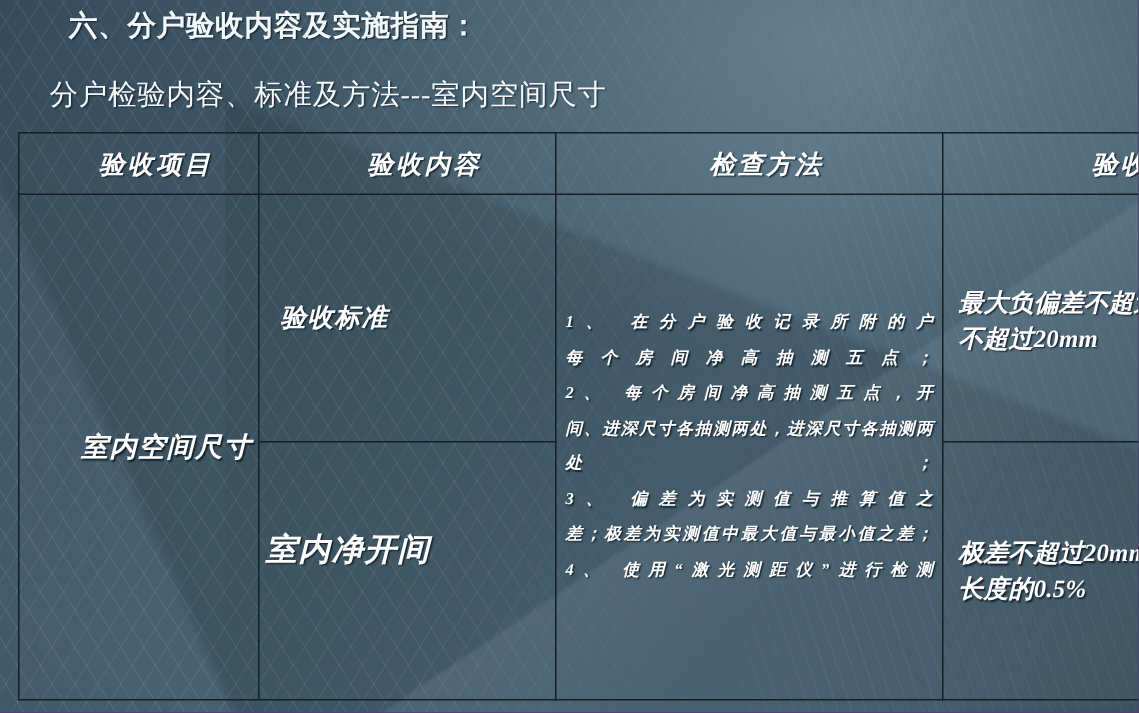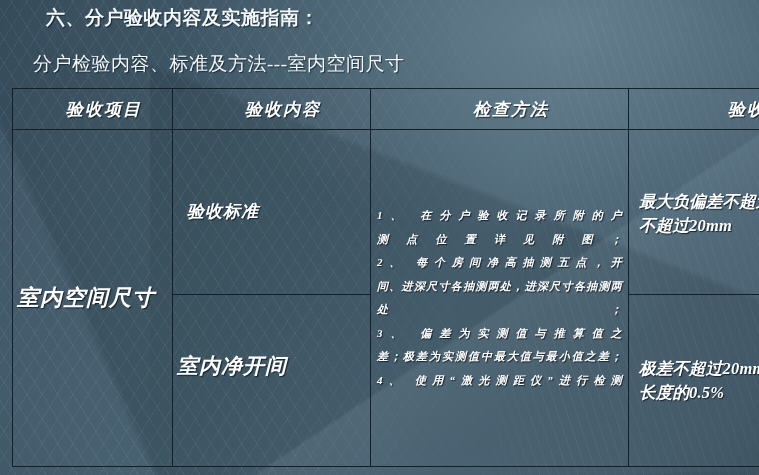--- a/index.html
+++ b/index.html
@@ -150,22 +150,22 @@
 
   tr.head-row td {
     height: 40px;
     text-align: center;
     font-size: 17px;
     letter-spacing: 2px;
     padding-left: 27px;
   }
 
   .cell-item {
-    text-align: left;
-    font-size: 22px;
+    text-align: right;
+    font-size: 18px;
     line-height: 24px;
     letter-spacing: 1px;
   }
   .cell-content-top {
     text-align: left;
     padding-left: 14px !important;
     font-size: 17px;
     line-height: 24px;
     letter-spacing: 1px;
     vertical-align: middle;
@@ -227,21 +227,21 @@
           <td class="col-2">验收内容</td>
           <td class="col-3">检查方法</td>
           <td class="col-4">验收标准</td>
         </tr>
 
         <tr>
           <td class="col-1 cell-item" rowspan="2">室内空间尺寸</td>
           <td class="col-2 cell-content-top">验收标准</td>
           <td class="col-3 cell-method" rowspan="2">
             <p>1、  在分户验收记录所附的户</p>
-            <p>测点位置详见附图；</p>
+            <p>每个房间净高抽测五点；</p>
             <p>2、  每个房间净高抽测五点，开</p>
             <p>间、进深尺寸各抽测两处，进深尺寸各抽测两处；</p>
             <p>3、  偏差为实测值与推算值之</p>
             <p>差；极差为实测值中最大值与最小值之差；</p>
             <p>4、  使用“激光测距仪”进行检测</p>
           </td>
           <td class="col-4 cell-std cell-std-1">最大负偏差不超过20mm，极差不超过20mm</td>
         </tr>
 
         <tr>

